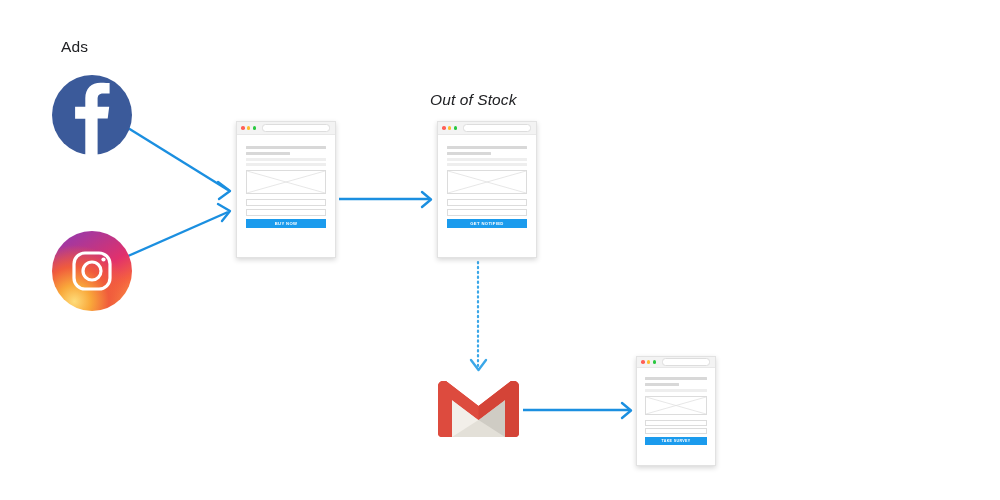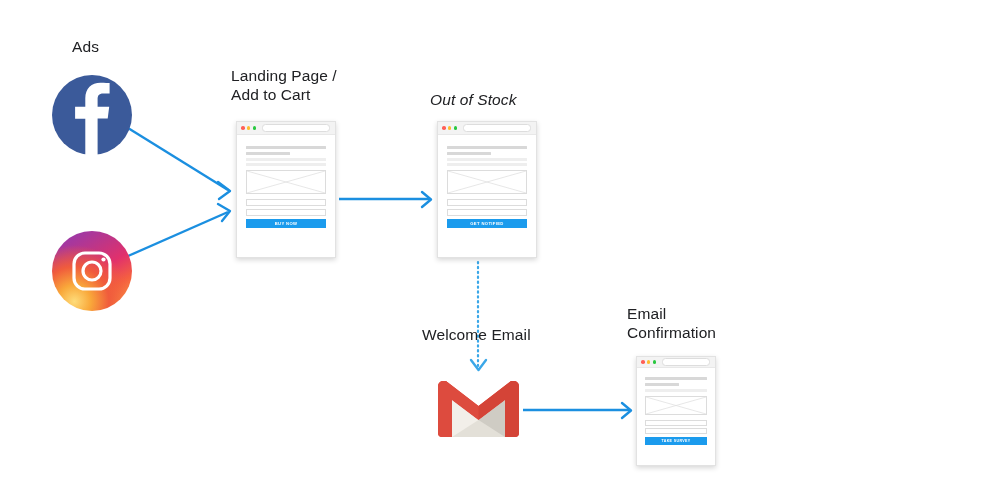--- a/index.html
+++ b/index.html
@@ -23,21 +23,21 @@
   }
   
   .label {
     position: absolute;
     font-size: 15.5px;
     line-height: 19px;
     color: #202124;
     white-space: pre-line;
     letter-spacing: .1px;
   }
-  #label-ads       { left: 72px;  top: 37px; text-align: center; }
+  #label-ads       { left: 61px;  top: 37px; text-align: center; }
   #label-landing   { left: 231px; top: 66px; }
   #label-oos       { left: 430px; top: 90px; font-style: italic; }
   #label-welcome   { left: 422px; top: 325px; }
   #label-emailconf { left: 627px; top: 304px; }
 
   
   .circle {
     position: absolute;
     border-radius: 50%;
   }
@@ -199,26 +199,21 @@
       <polyline points="471,360 478.5,370 486,360" fill="none" stroke="#3aa7e8" stroke-width="2.4" stroke-linecap="round" stroke-linejoin="round"></polyline>
     </g>
 
     <g>
       <line x1="523" y1="410" x2="630" y2="410" stroke="#1b8fe0" stroke-width="2.4"></line>
       <polyline points="622,403 631,410.5 622,418" fill="none" stroke="#1b8fe0" stroke-width="2.4" stroke-linecap="round" stroke-linejoin="round"></polyline>
     </g>
   </svg>
 
   <div class="label" id="label-ads">Ads</div>
-  <div class="label" id="label-landing">Landing Page /
-Add to Cart</div>
   <div class="label" id="label-oos">Out of Stock</div>
-  <div class="label" id="label-welcome">Welcome Email</div>
-  <div class="label" id="label-emailconf">Email
-Confirmation</div>
 
   <div class="circle" id="fb-icon">
     <svg id="fb-glyph" viewBox="0 0 80 80">
       <path d="M45.6 80V43.6h10.1l1.5-11.8H45.6v-7.5c0-3.4 1-5.7 5.8-5.7h6.2V8.1c-1.1-.15-4.8-.47-9.1-.47-9 0-15.2 5.5-15.2 15.6v8.6h-10.2v11.8h10.2V80z" fill="#ffffff"></path>
     </svg>
   </div>
 
   <div class="circle" id="ig-icon">
     <svg id="ig-glyph" viewBox="0 0 80 80">
       <rect x="22" y="22" width="36" height="36" rx="11" ry="11" fill="none" stroke="#ffffff" stroke-width="3.2"></rect>

